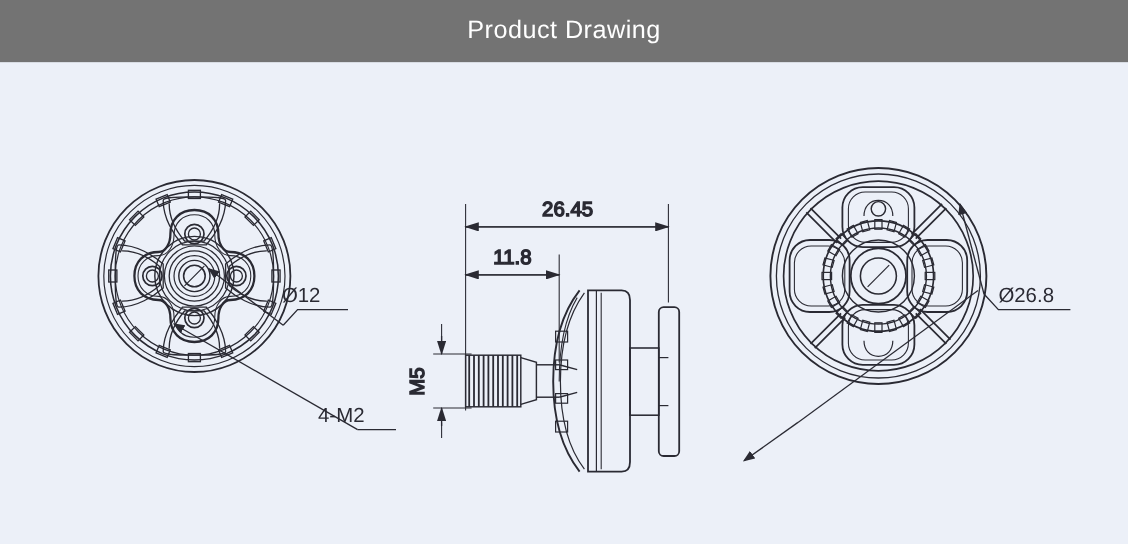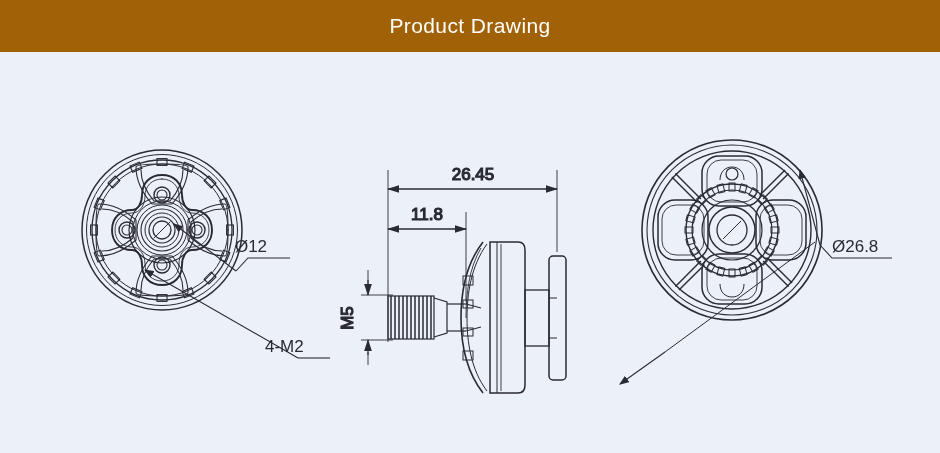--- a/index.html
+++ b/index.html
@@ -19,21 +19,21 @@
     width: 940px;
     height: 453px;
     background: #ecf0f8;
   }
   #header-bar {
     position: absolute;
     left: 0;
     top: 0;
     width: 940px;
     height: 52px;
-    background: #a16207;
+    background: #737373;
     display: flex;
     align-items: center;
     justify-content: center;
   }
   #header-title {
     color: #ffffff;
     font-size: 21px;
     font-weight: 400;
     letter-spacing: 0.4px;
     font-family: "Liberation Sans", sans-serif;

